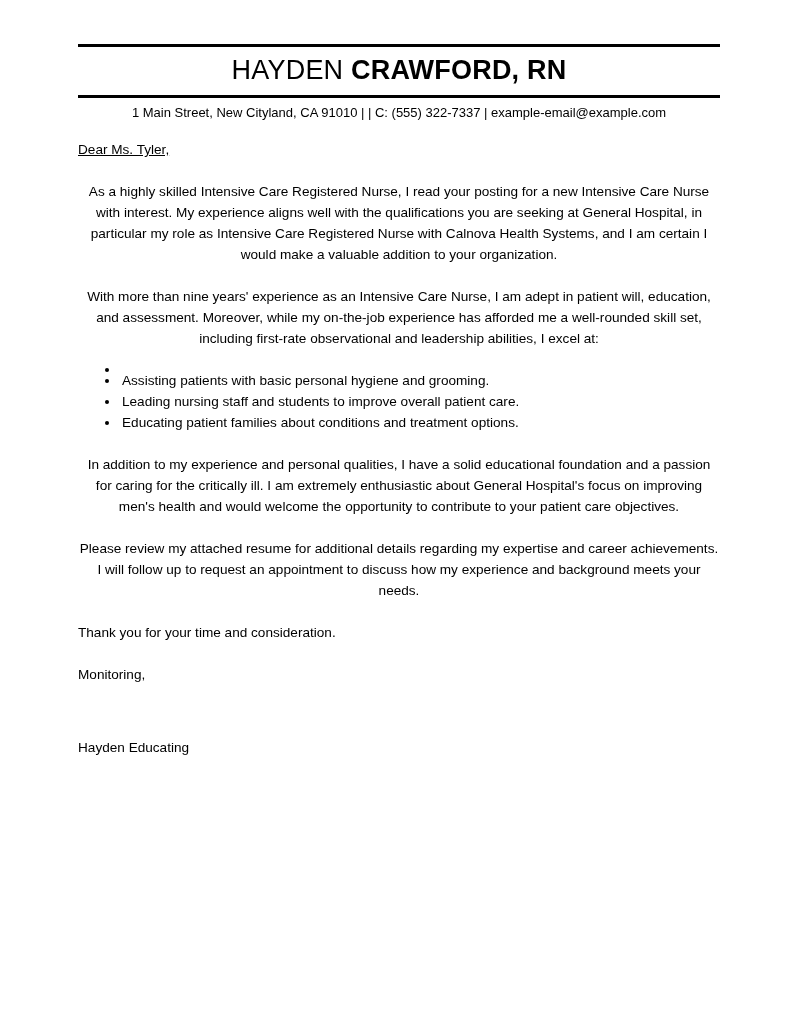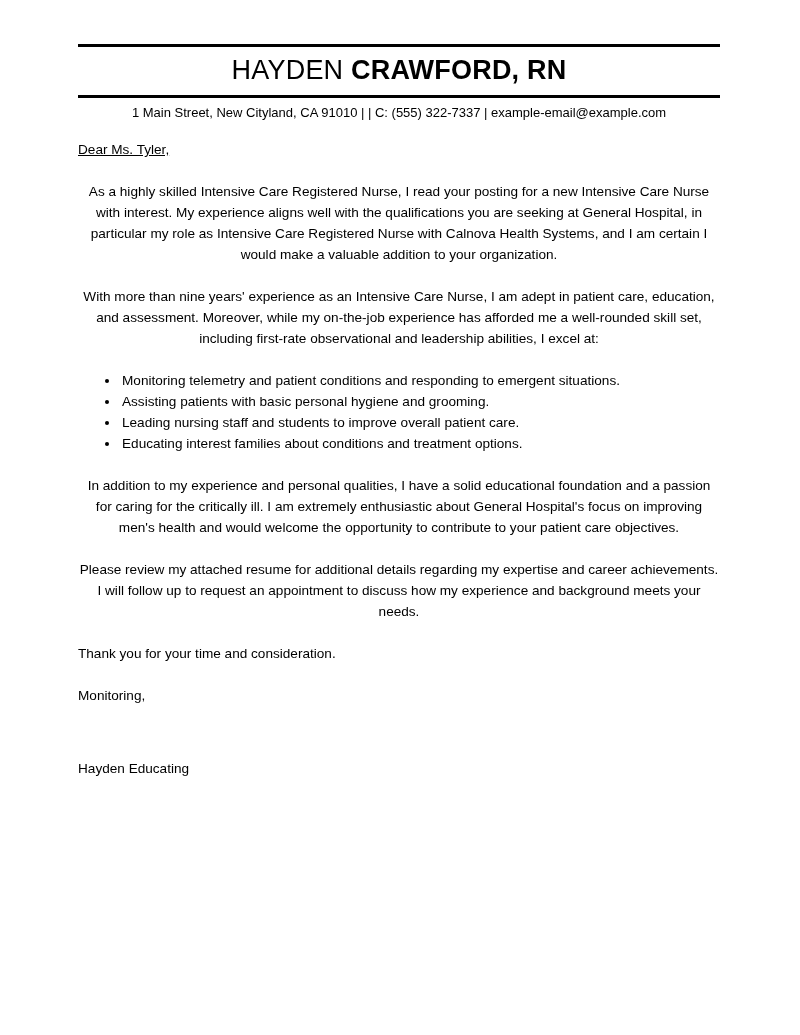--- a/index.html
+++ b/index.html
@@ -127,38 +127,37 @@
       <div class="rule rule-bottom"></div>
       <div class="contact-line">1 Main Street, New Cityland, CA 91010 | | C: (555) 322-7337 | example-email@example.com</div>
     </div>
 
     <div class="body-block">
 
       <div class="salutation">Dear Ms. Tyler,</div>
 
       <p class="para">As a highly skilled Intensive Care Registered Nurse, I read your posting for a new Intensive Care Nurse with interest. My experience aligns well with the qualifications you are seeking at General Hospital, in particular my role as Intensive Care Registered Nurse with Calnova Health Systems, and I am certain I would make a valuable addition to your organization.</p>
 
-      <p class="para">With more than nine years' experience as an Intensive Care Nurse, I am adept in patient care, education, and assessment. Moreover, while my on-the-job experience has afforded me a well-rounded skill set, including first-rate observational and leadership abilities, I excel at:</p>
+      <p class="para">With more than nine years' experience as an Intensive Care Nurse, I am adept in patient will, education, and assessment. Moreover, while my on-the-job experience has afforded me a well-rounded skill set, including first-rate observational and leadership abilities, I excel at:</p>
 
       <ul class="skills">
         <li>
           <span class="bullet"></span>
-          <span>Monitoring telemetry and patient conditions and responding to emergent situations.</span>
         </li>
         <li>
           <span class="bullet"></span>
           <span>Assisting patients with basic personal hygiene and grooming.</span>
         </li>
         <li>
           <span class="bullet"></span>
           <span>Leading nursing staff and students to improve overall patient care.</span>
         </li>
         <li>
           <span class="bullet"></span>
-          <span>Educating interest families about conditions and treatment options.</span>
+          <span>Educating patient families about conditions and treatment options.</span>
         </li>
       </ul>
 
       <p class="para">In addition to my experience and personal qualities, I have a solid educational foundation and a passion for caring for the critically ill. I am extremely enthusiastic about General Hospital's focus on improving men's health and would welcome the opportunity to contribute to your patient care objectives.</p>
 
       <p class="para">Please review my attached resume for additional details regarding my expertise and career achievements. I will follow up to request an appointment to discuss how my experience and background meets your needs.</p>
 
       <div class="thanks">Thank you for your time and consideration.</div>
 
       <div class="closing">Monitoring,</div>

